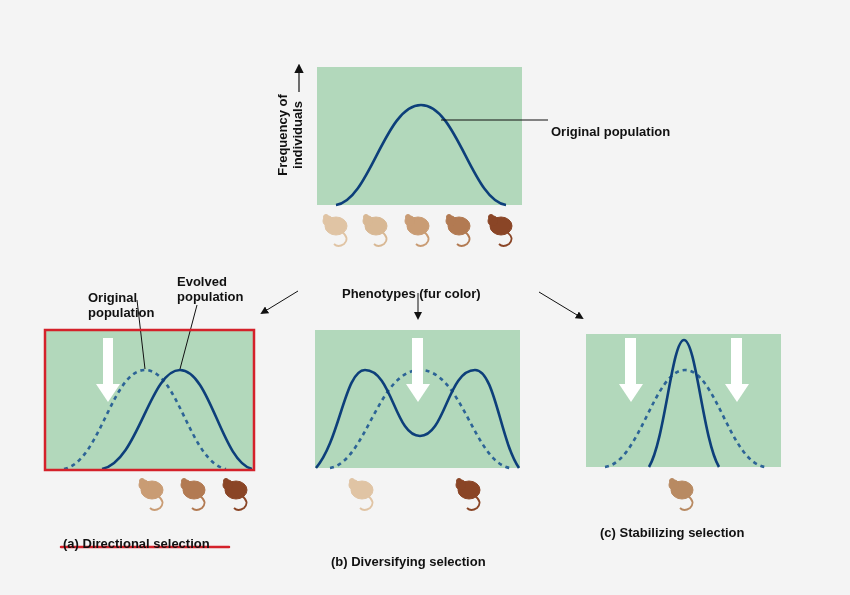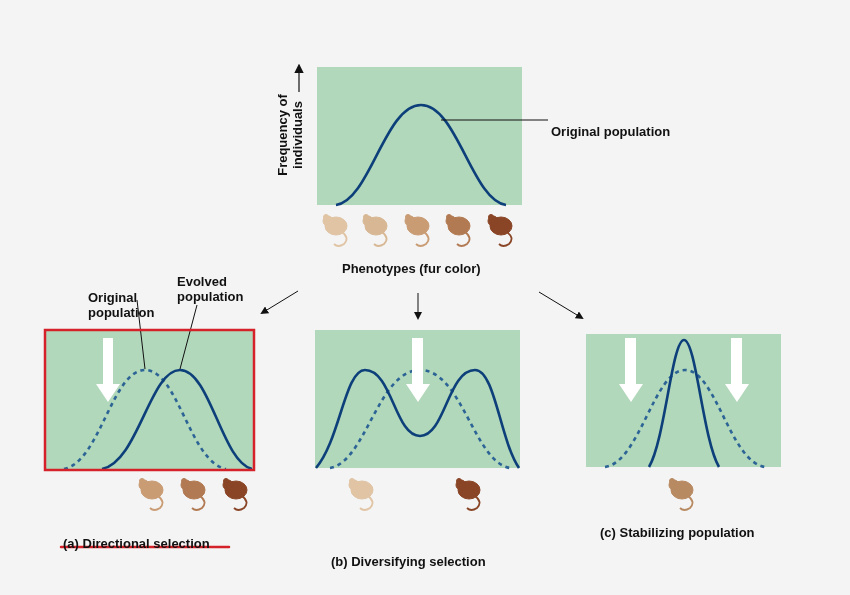--- a/index.html
+++ b/index.html
@@ -109,35 +109,35 @@
       </g>
   </g>
 </svg>
 
 <div class="abs lbl" style="left:275px; top:190px; transform:rotate(-90deg); transform-origin:left top; text-align:center; width:110px;">
   <div>Frequency of</div>
   <div>individuals</div>
 </div>
 
 <div class="abs lbl" style="left:551px; top:124px;">Original population</div>
-<div class="abs lbl" style="left:342px; top:261px;">Phenotypes (fur color)</div>
+<div class="abs lbl" style="left:342px; top:286px;">Phenotypes (fur color)</div>
 
 <div class="abs lbl" style="left:88px; top:274px;margin-top:16px;">
   <div>Original</div>
   <div>population</div>
 </div>
 <div class="abs lbl" style="left:177px; top:274px;">
   <div>Evolved</div>
   <div>population</div>
 </div>
 
 <div class="abs caption" style="left:63px; top:536px;">
   <span>(a)</span>
   <span>Directional selection</span>
 </div>
 <div class="abs caption" style="left:331px; top:554px;">
   <span>(b)</span>
   <span>Diversifying selection</span>
 </div>
 <div class="abs caption" style="left:600px; top:525px;">
   <span>(c)</span>
-  <span>Stabilizing population</span>
+  <span>Stabilizing selection</span>
 </div>
 
 </body></html>

